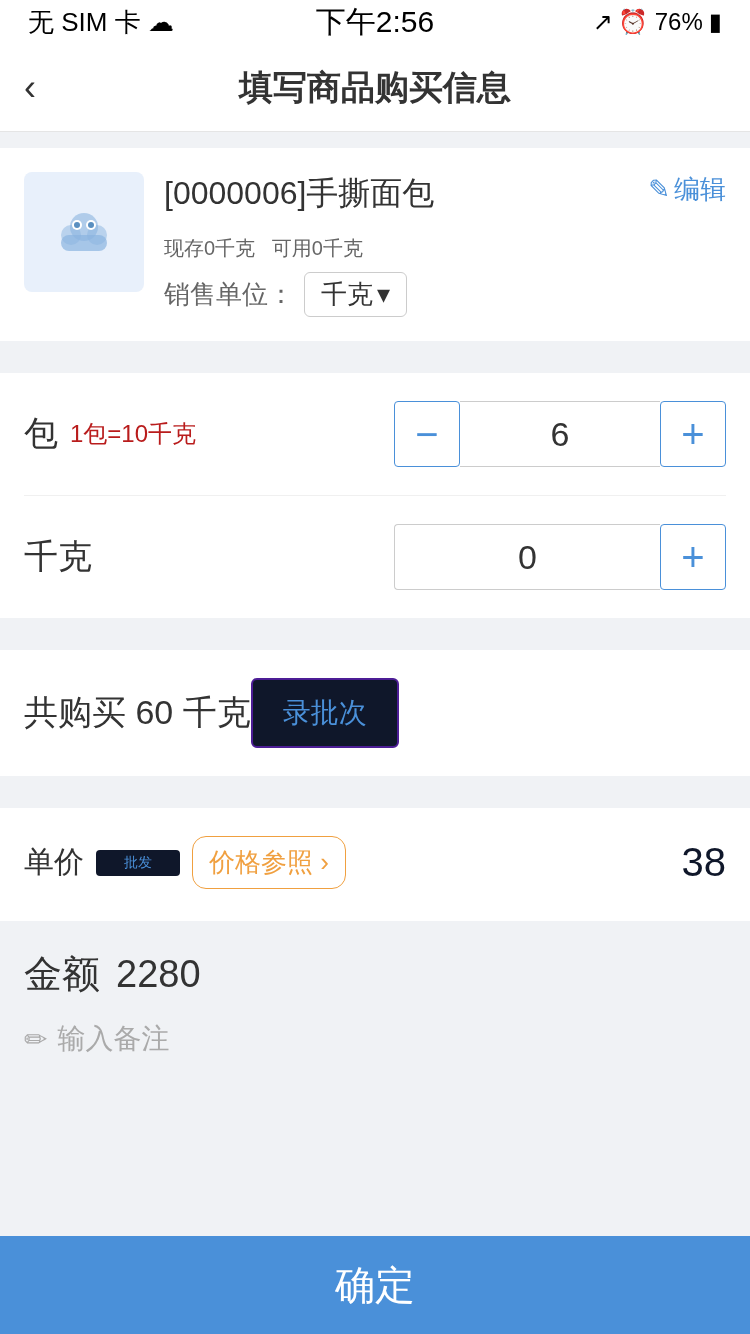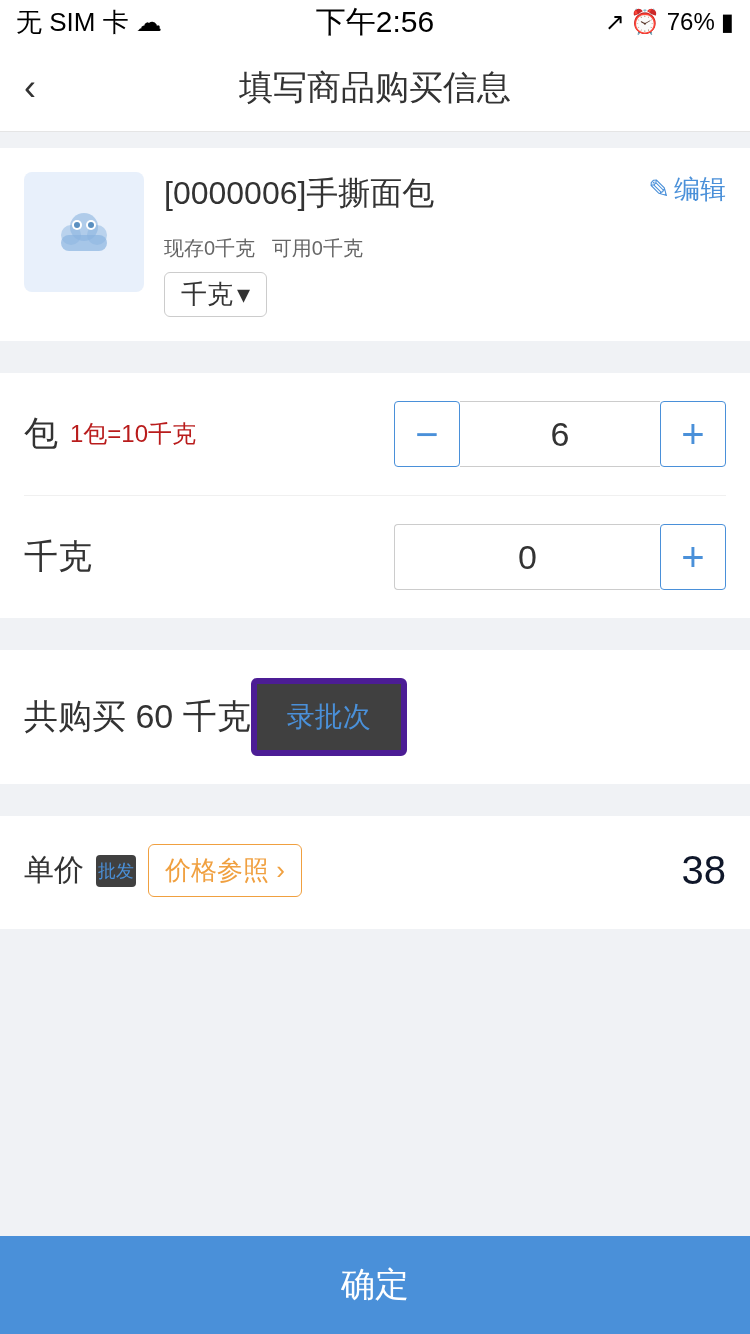--- a/index.html
+++ b/index.html
@@ -14,21 +14,21 @@
     }
 
     
     .status-bar {
       width: 750px;
       height: 44px;
       background: #fff;
       display: flex;
       align-items: center;
       justify-content: space-between;
-      padding: 0 16px;
+      padding: 0 28px;
       font-size: 28px;
     }
     .status-left {
       display: flex;
       align-items: center;
       gap: 8px;
       font-size: 26px;
       color: #000;
     }
     .status-center {
@@ -60,21 +60,21 @@
     }
     .nav-back {
       position: absolute;
       left: 24px;
       font-size: 36px;
       color: #333;
       cursor: pointer;
     }
     .nav-title {
       font-size: 34px;
-      font-weight: 400;
+      font-weight: 700;
       color: #333;
     }
 
     
     .product-card {
       background: #fff;
       padding: 24px;
       display: flex;
       align-items: flex-start;
       gap: 20px;
@@ -212,26 +212,26 @@
       display: flex;
       align-items: center;
       justify-content: flex-start;
       margin-bottom: 16px;
     }
     .total-label {
       font-size: 34px;
       color: #333;
     }
     .record-batch-btn {
-      border: 6px solid #4c1d95;
+      border: 2px solid #4c1d95;
       border-radius: 6px;
       padding: 14px 30px;
       font-size: 28px;
       color: #4a90d9;
-      background: #404040;
+      background: #0f172a;
       cursor: pointer;
     }
 
     
     .price-section {
       background: #fff;
       padding: 28px 24px;
       margin-bottom: 0;
     }
     .price-row {
@@ -241,29 +241,29 @@
       margin-bottom: 4px;
     }
     .price-left {
       display: flex;
       align-items: center;
       gap: 12px;
       font-size: 30px;
       color: #333;
     }
     .price-tag-batch {
-      background: #404040;
+      background: #0f172a;
       color: #4a90d9;
-      font-size: 18px;
-      padding: 4px 2px;
+      font-size: 14px;
+      padding: 4px 28px;
       border-radius: 4px;
     }
     .price-reference-btn {
       border: 1px solid #f0a040;
-      border-radius: 6px;
+      border-radius: 14px;
       padding: 8px 16px;
       font-size: 26px;
       color: #f0a040;
       background: #fff;
       display: flex;
       align-items: center;
       gap: 4px;
       cursor: pointer;
     }
     .price-value {
@@ -302,21 +302,21 @@
       left: 0;
       width: 750px;
       height: 98px;
       background: #4a90d9;
       display: flex;
       align-items: center;
       justify-content: center;
       cursor: pointer;
     }
     .confirm-btn-text {
-      font-size: 34px;
+      font-size: 40px;
       color: #fff;
       font-weight: 500;
     }
 
     
     .section-gap {
       height: 16px;
       background: #f0f2f5;
     }
 
@@ -363,20 +363,21 @@
         <circle cx="42" cy="28" r="3" fill="#5a8fc0"></circle>
       </svg>
     </div>
     <div class="product-info">
       <div class="product-name">[0000006]手撕面包</div>
       <div class="product-stock">
         <span>现存0千克</span>&nbsp;&nbsp;
         <span>可用0千克</span>
       </div>
       <div class="product-unit-row">
+        <span>销售单位：</span>
         <div class="unit-select">
           <span>千克</span>
           <span>▾</span>
         </div>
       </div>
     </div>
     <div class="edit-btn">
       <span>✎</span>
       <span>编辑</span>
     </div>
@@ -419,19 +420,29 @@
     <div class="price-row">
       <div class="price-left">
         <span>单价</span>
         <span class="price-tag-batch">批发</span>
         <div class="price-reference-btn">价格参照 ›</div>
       </div>
       <div class="price-value">38</div>
     </div>
   </div>
 
+  <div class="amount-section">
+    <div class="amount-row">
+      <span>金额</span>
+      <span>2280</span>
+    </div>
+    <div class="amount-note">
+      <span style="font-size:28px; color:#aaa;">✏</span>
+      <span>输入备注</span>
+    </div>
+  </div>
 
   <div style="background:#f0f2f5; height: 400px;"></div>
 </div>
 
 <div class="confirm-bar">
   <span class="confirm-btn-text">确定</span>
 </div>
 
 </body></html>

